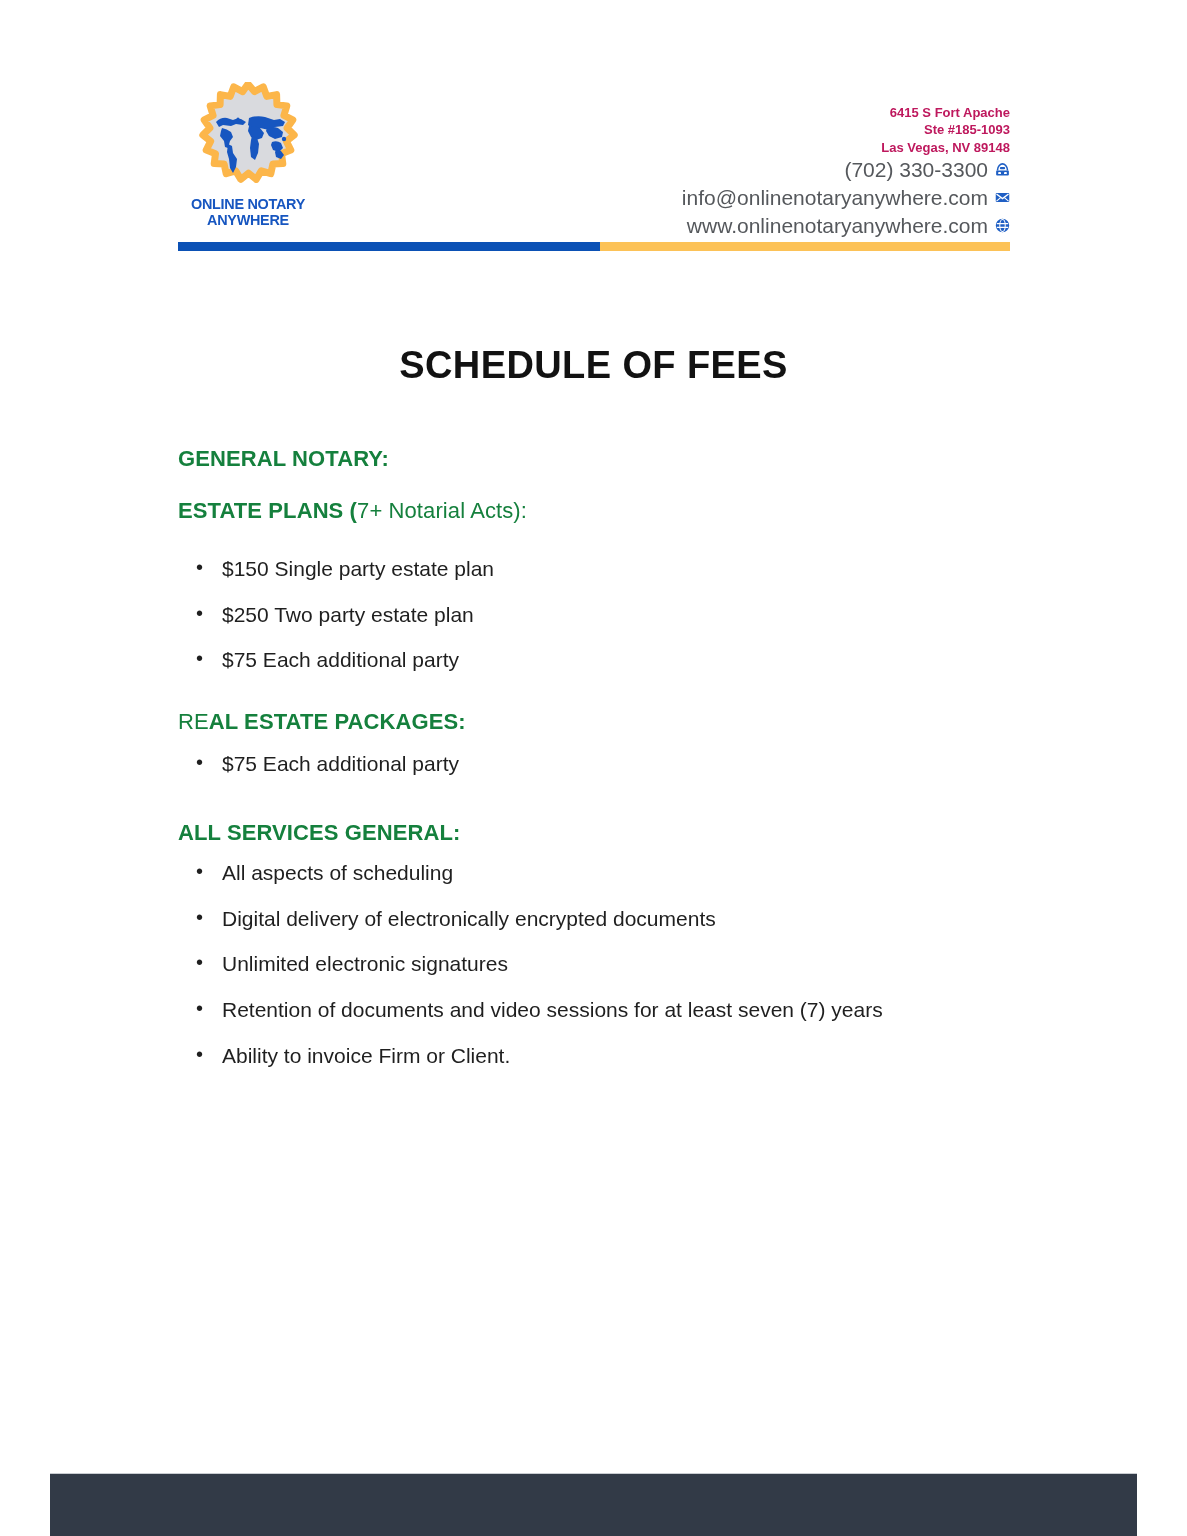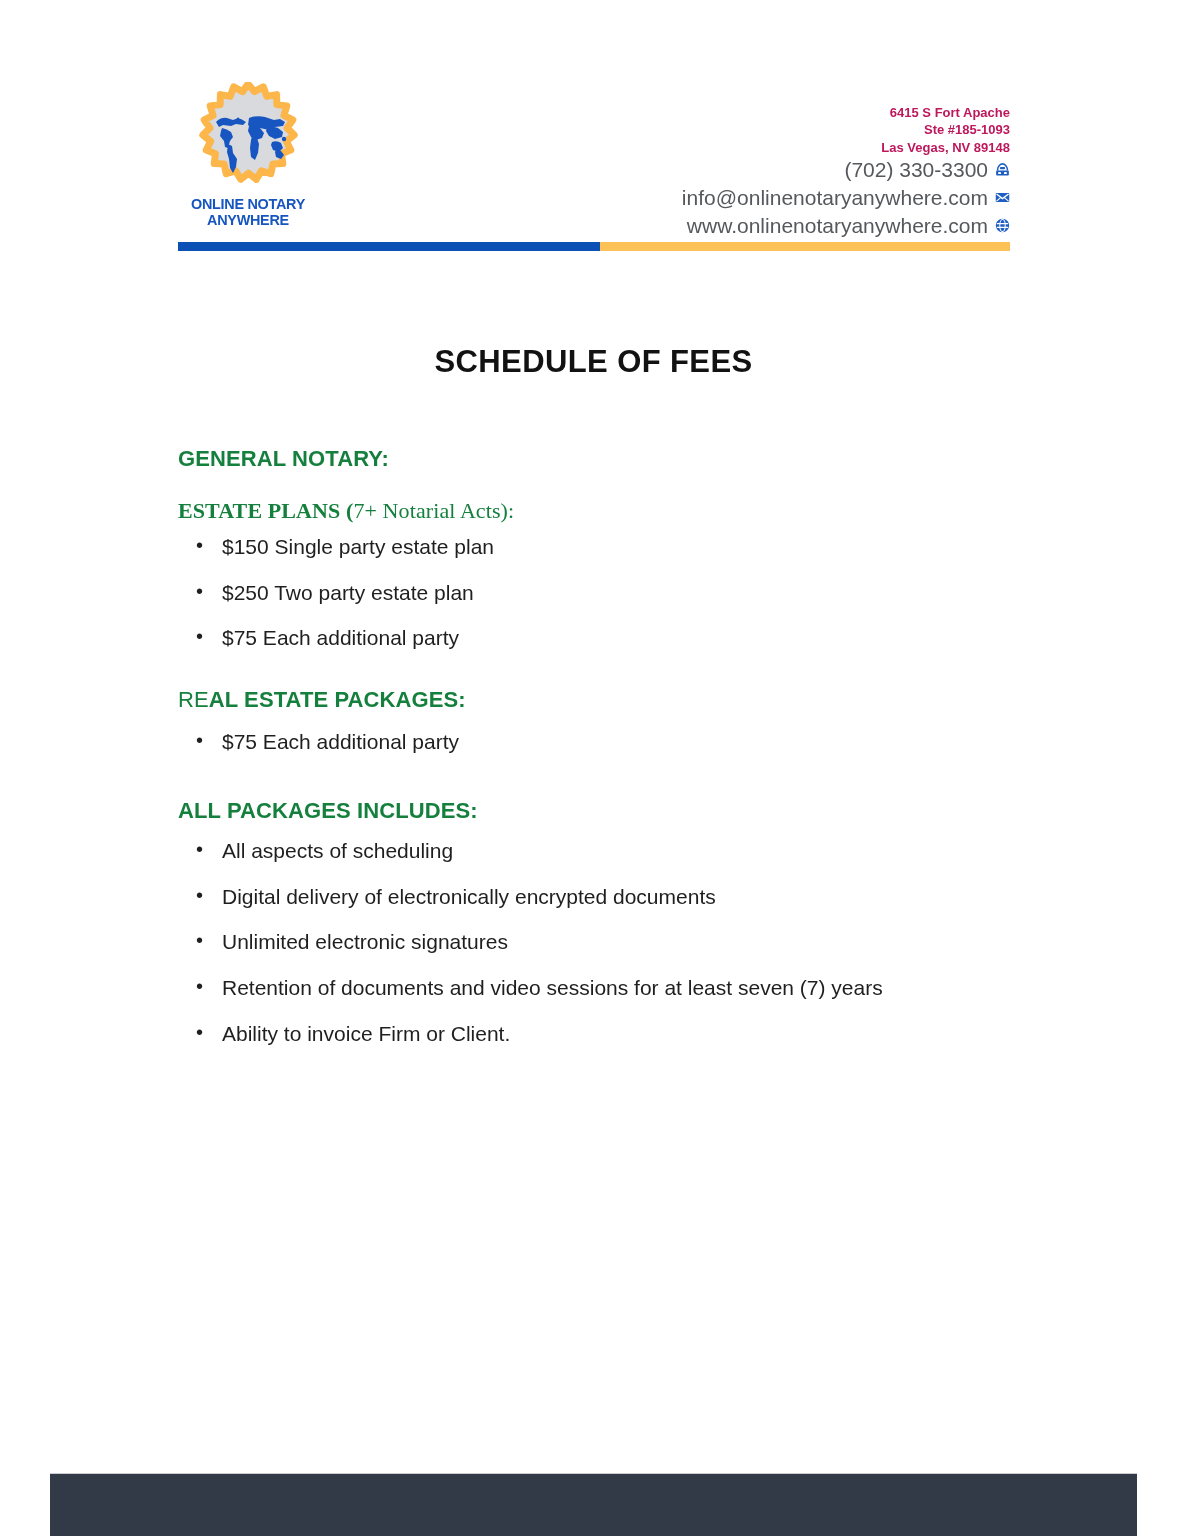--- a/index.html
+++ b/index.html
@@ -113,21 +113,21 @@
     background: #fcc257;
   }
 
   
   .doc-title {
     position: absolute;
     left: 0;
     right: 0;
     top: 344px;
     text-align: center;
-    font-size: 31px;
+    font-size: 38px;
     font-weight: bold;
     letter-spacing: 0.4px;
     color: #121212;
   }
 
   
   .content {
     position: absolute;
     left: 178px;
     top: 446px;
@@ -175,21 +175,21 @@
     padding-left: 46px;
     line-height: 2.5;
     max-width: 810px;
   }
   .sec-general ul.fee-list li::before {
     left: 20px;
     font-size: 23px;
   }
 
   .sec-estate { margin-top: 26px; }
-  .sec-estate .section-heading { margin-bottom: 0; font-family: Liberation Serif, serif; }
+  .sec-estate .section-heading { margin-bottom: 22px; }
   .sec-estate ul.fee-list li { line-height: 2.17; }
 
   .sec-real { margin-top: 26px; }
   .sec-real .section-heading { margin-bottom: 6px; }
   .sec-real ul.fee-list li { line-height: 2.17; }
 
   .sec-all { margin-top: 34px; }
   .sec-all .section-heading { margin-bottom: 4px; }
   .sec-all ul.fee-list li { line-height: 2.17; }
 
@@ -312,21 +312,21 @@
     </div>
 
     <div class="section sec-real">
       <div class="section-heading"><span class="thin">RE</span><span>AL ESTATE PACKAGES:</span></div>
       <ul class="fee-list">
         <li>$75 Each additional party</li>
       </ul>
     </div>
 
     <div class="section sec-all">
-      <div class="section-heading"><span>ALL PACKAGES INCLUDES:</span></div>
+      <div class="section-heading"><span>ALL SERVICES GENERAL:</span></div>
       <ul class="fee-list">
         <li>All aspects of scheduling</li>
         <li>Digital delivery of electronically encrypted documents</li>
         <li>Unlimited electronic signatures</li>
         <li>Retention of documents and video sessions for at least seven (7) years</li>
         <li>Ability to invoice Firm or Client.</li>
       </ul>
     </div>
 
   </div>

